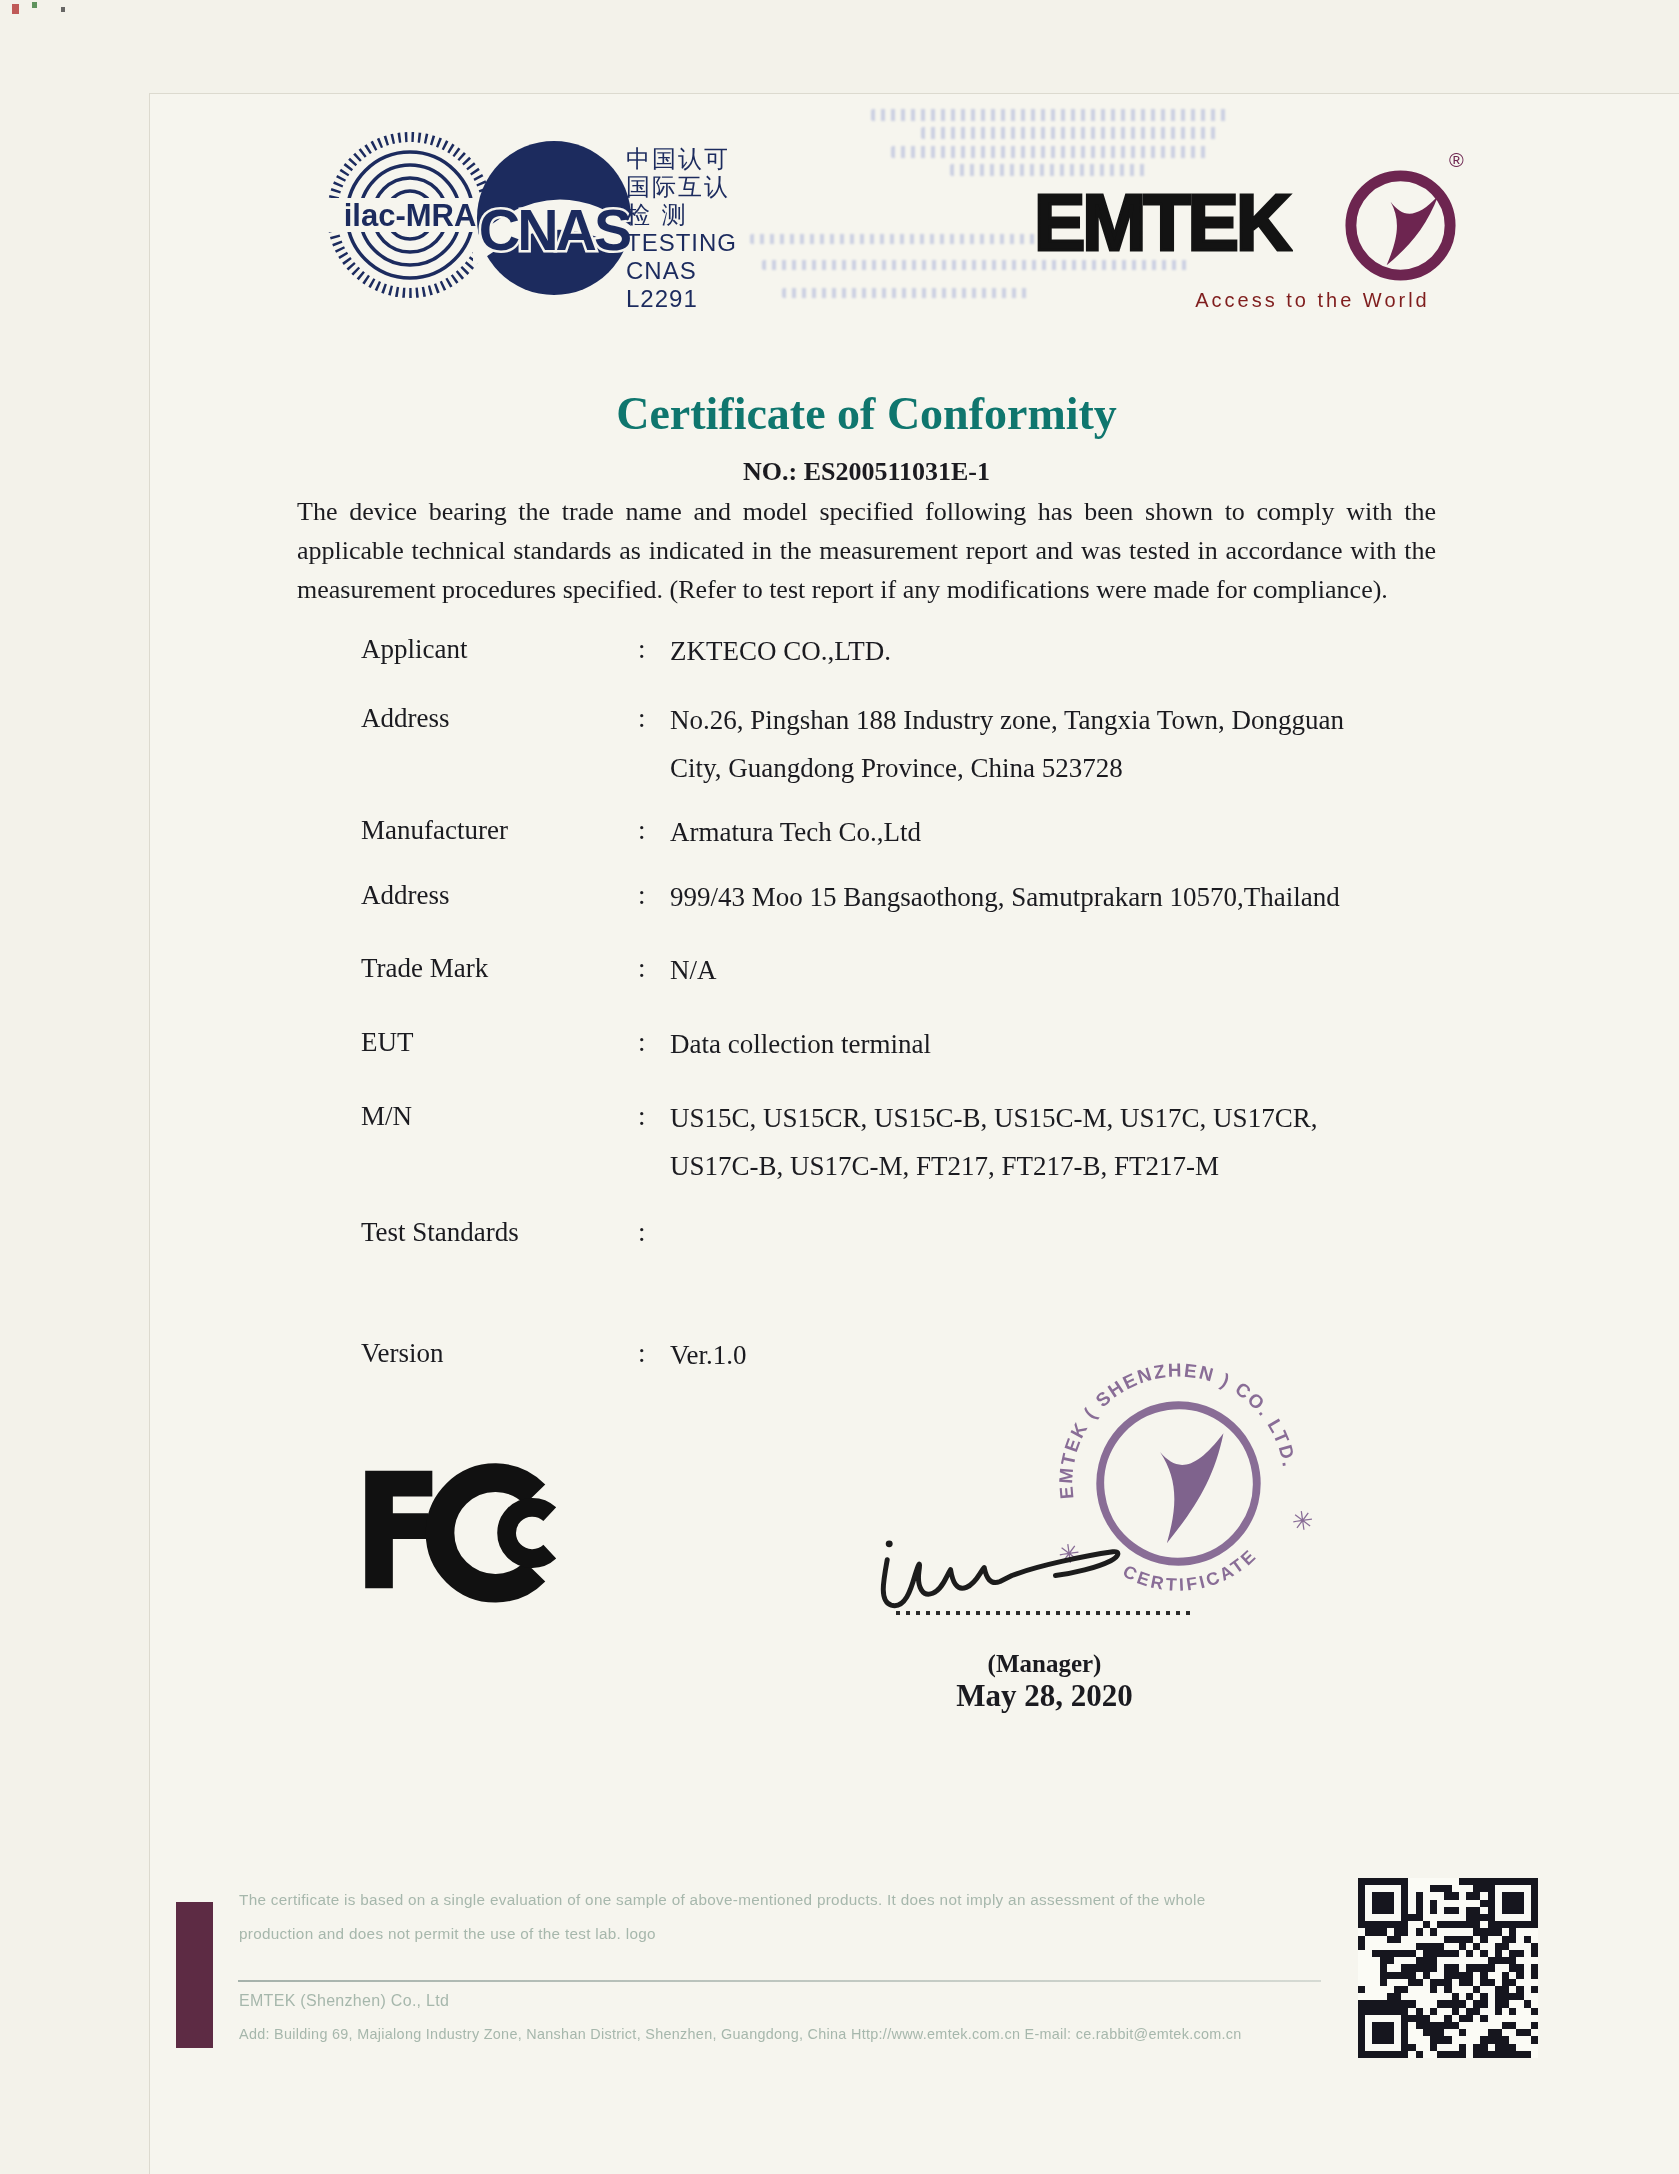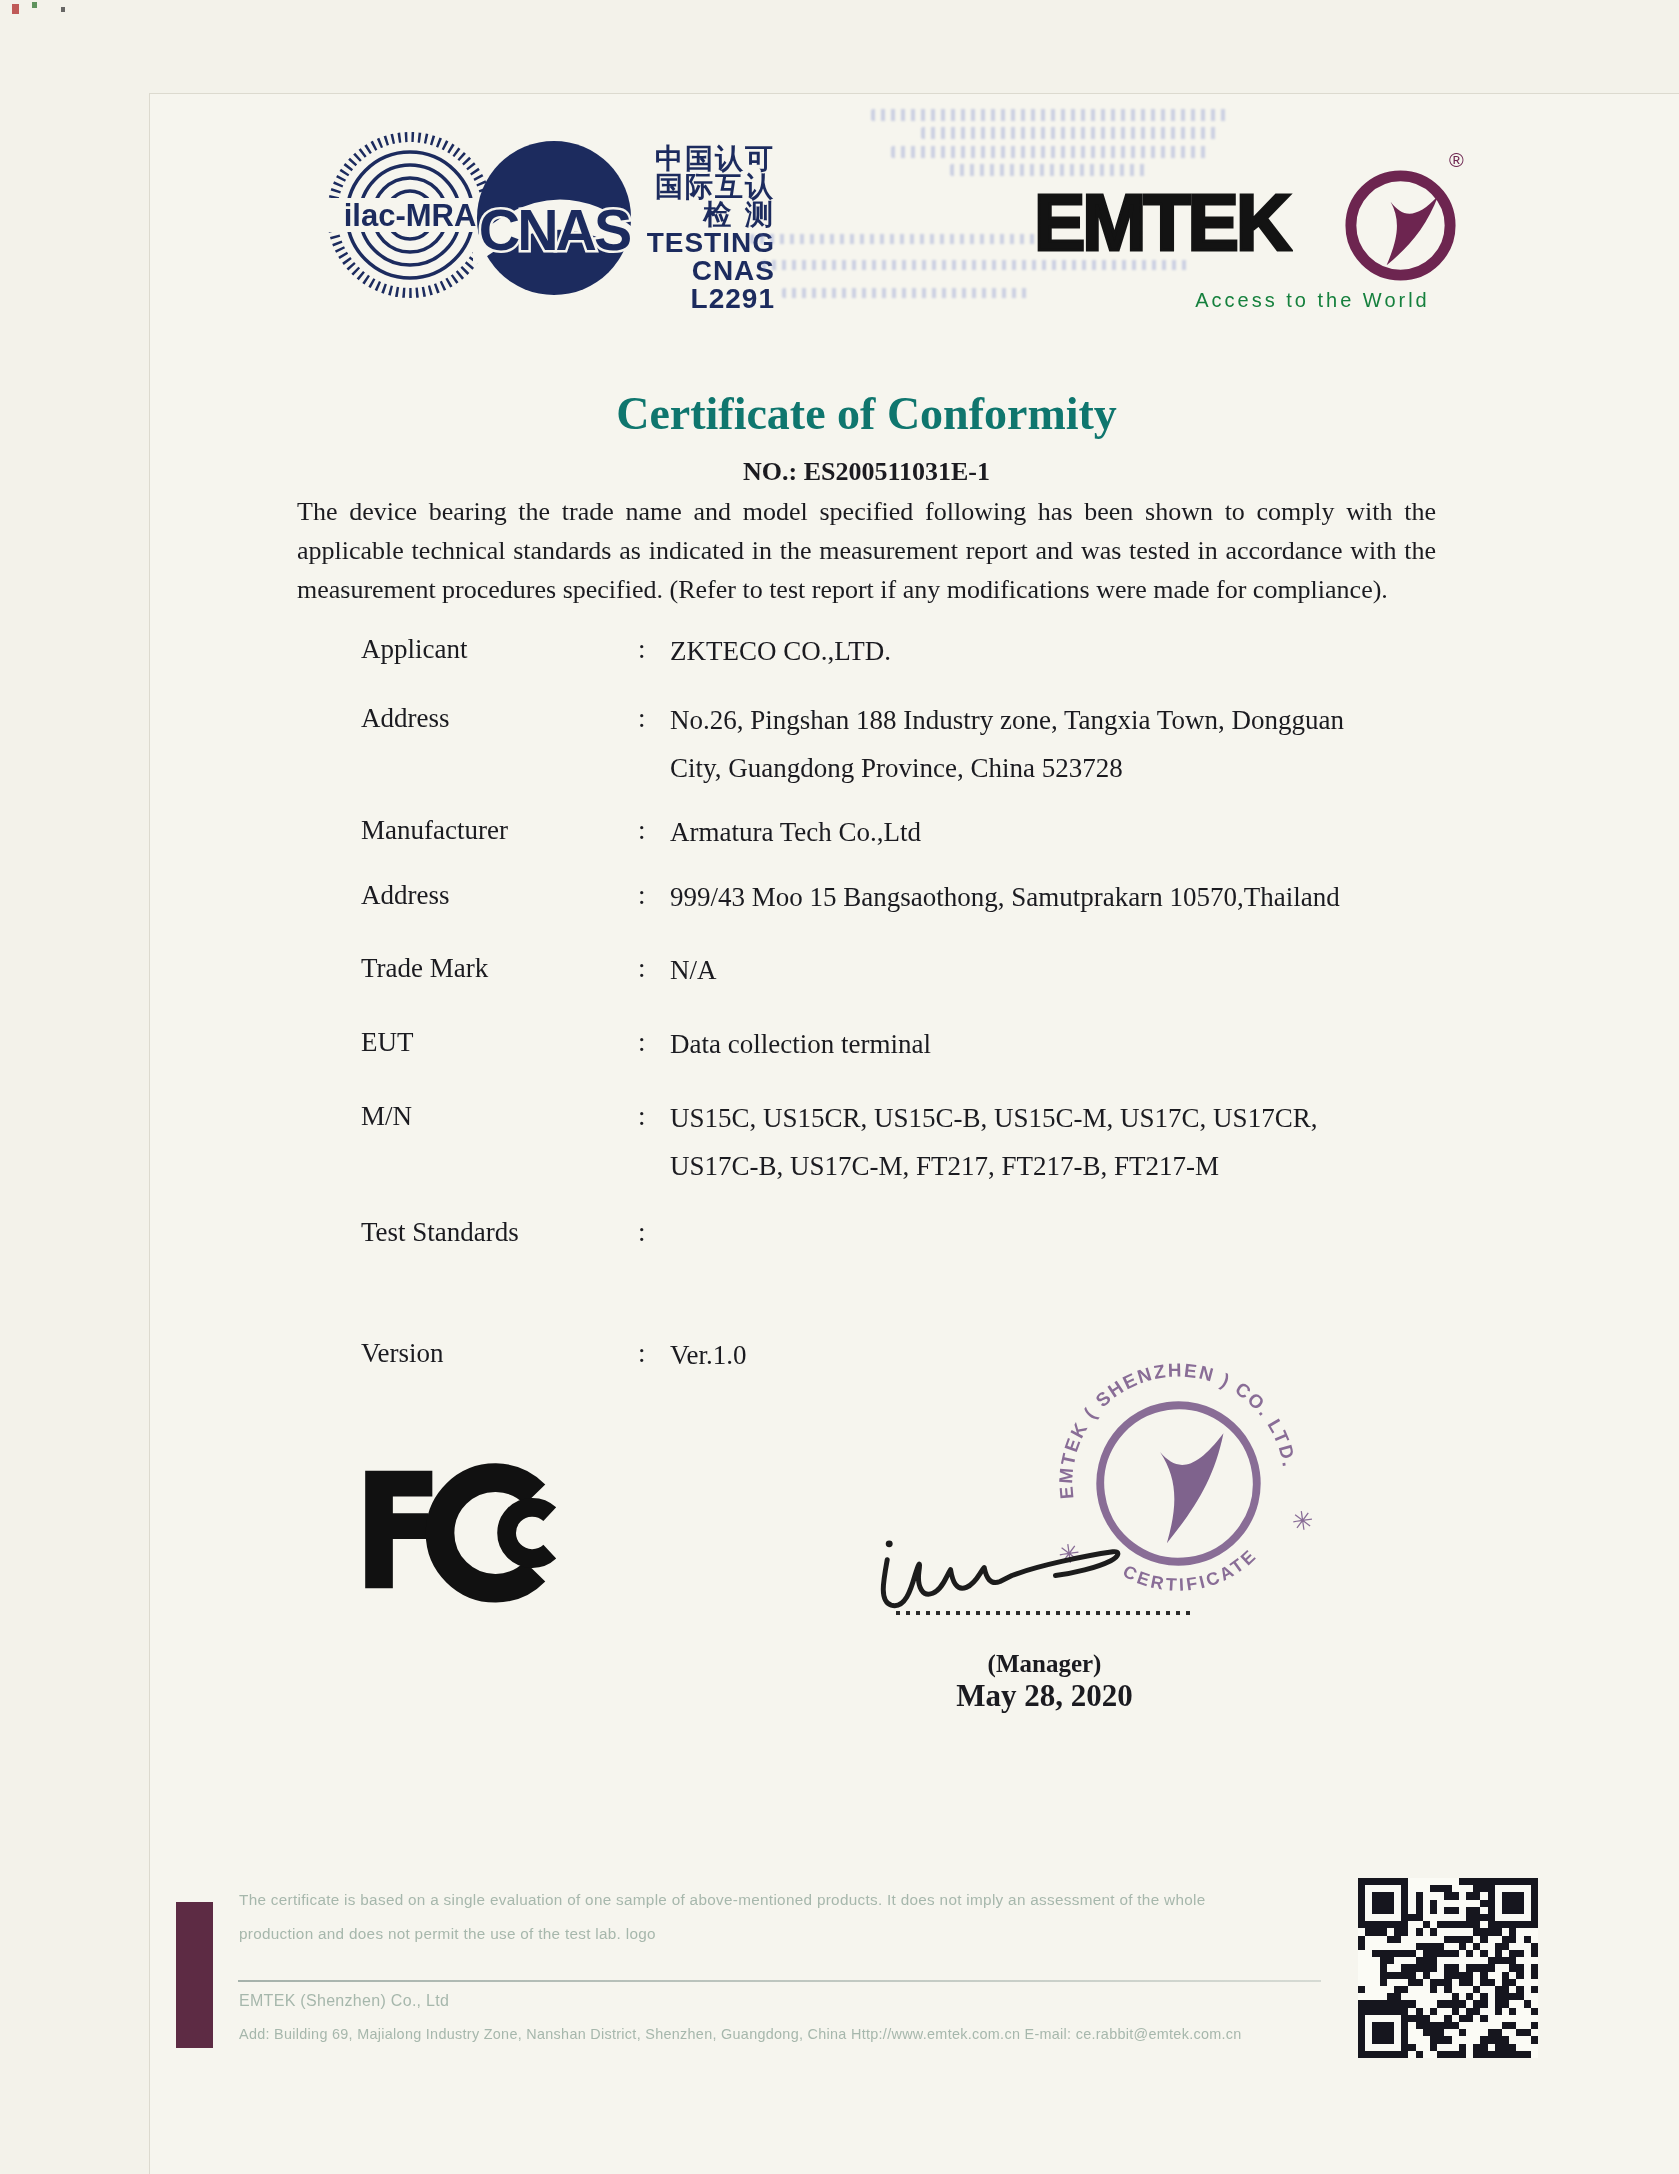--- a/index.html
+++ b/index.html
@@ -10,35 +10,35 @@
   }
   .page-edge{
     position:absolute;left:149px;top:93px;width:1530px;height:2080px;
     background:#f6f5ee;border-left:1px solid #dcdacf;border-top:1px solid #dcdacf;
   }
   .speck{position:absolute;opacity:.8;}
   
   .logo-svg{position:absolute;}
   .cn-block{
     position:absolute;left:626px;top:145px;width:149px;
-    color:#1c2b5e;font-weight:bold;font-size:28px;line-height:28px;
-    font-family:"DejaVu Sans","Liberation Sans",sans-serif;letter-spacing:2px;text-align:right;
+    color:#1c2b5e;font-weight:normal;font-size:24px;line-height:28px;
+    font-family:"DejaVu Sans","Liberation Sans",sans-serif;letter-spacing:2px;
   }
   .cn-block .lat{font-family:"Liberation Sans",sans-serif;letter-spacing:1px;}
   .emtek-word{
     position:absolute;left:1034px;top:178px;
     font-family:"Liberation Sans",sans-serif;font-weight:bold;font-size:77px;
     letter-spacing:-3px;color:#131313;-webkit-text-stroke:3px #131313;
     transform:scaleY(1.04);
   }
   .reg-mark{position:absolute;left:1449px;top:149px;color:#6d2550;font-size:20px;font-family:"Liberation Sans",sans-serif;}
   .tagline{
     position:absolute;left:1164px;top:289px;width:297px;text-align:center;
     font-family:"Liberation Sans",sans-serif;font-size:20px;letter-spacing:3px;
-    color:#15803d;filter:blur(0.4px);
+    color:#7f1d1d;filter:blur(0.4px);
   }
   .noise{
     position:absolute;border-radius:2px;filter:blur(1.2px);opacity:.55;
     background:repeating-linear-gradient(90deg,rgba(104,122,198,.55) 0 4px,transparent 4px 10px);
   }
   
   .cert-title{
     position:absolute;left:297px;top:387px;width:1139px;text-align:center;
     font-size:46px;font-weight:bold;color:#0f766e;
   }

